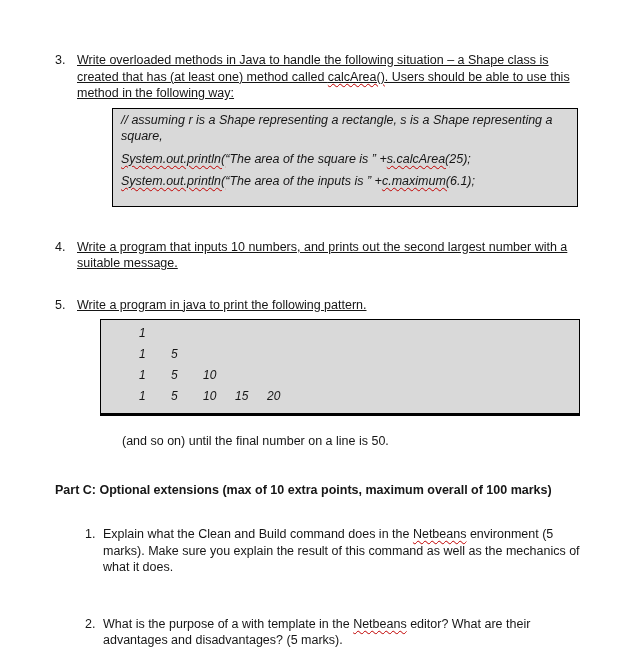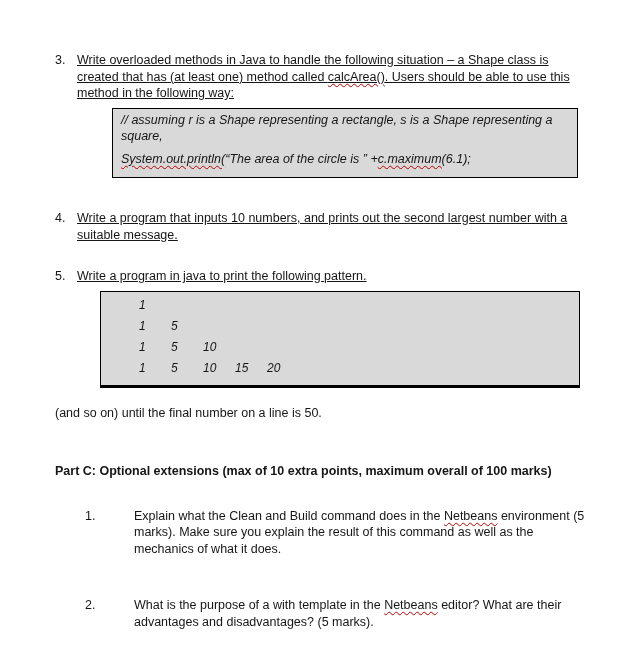--- a/index.html
+++ b/index.html
@@ -27,62 +27,63 @@
       text-decoration: underline;
       text-decoration-style: wavy;
       text-decoration-color: #c00000;
       text-decoration-thickness: 1px;
       text-underline-offset: 2px;
     }
     .codebox {
       margin: 6px 7px 0 57px;
       background: #d9d9d9;
       border: 1px solid #000000;
-      padding: 3px 8px 10px 8px;
+      padding: 3px 8px 16px 8px;
       font-style: italic;
     }
     .comment { margin-top: 0; }
     .codeline { margin-top: 6px; }
     .q4 { margin-top: 32px; }
     .q5 { margin-top: 25px; }
     .patternbox {
       margin-left: 45px;
       margin-top: 6px;
       width: 480px;
       box-sizing: border-box;
       background: #d9d9d9;
       border: 1px solid #000000;
       border-bottom-width: 3px;
       padding: 3px 0 6px 38px;
       font-style: italic;
       font-size: 12px;
     }
     .prow { display: flex; line-height: 21px; }
     .pcell { width: 32px; }
-    .note { margin-top: 17px; }
-    .partc { margin-top: 42px; font-weight: bold; }
+    .note { margin-top: 17px; margin-left: 67px; }
+    .partc { margin-top: 32px; font-weight: bold; }
     .citem { margin-left: 30px; display: flex; }
     .c1 { margin-top: 28px; }
     .c2 { margin-top: 40px; }
     .cnum { width: 18px; flex-shrink: 0; }
-    .cbody { flex: 1; margin-left: 31px; }
+    .cbody { flex: 1; }
   </style>
 </head>
 <body>
 
 <div class="page">
 
   <div class="q">
     <span class="qnum">3.</span>
     <div class="qbody"><span>Write overloaded methods in Java to handle the following situation – a Shape class is created that has (at least one) method called </span><span class="sp">calcArea()</span><span>. Users should be able to use this method in the following way:</span></div>
   </div>
 
   <div class="codebox">
     <div class="comment">// assuming r is a Shape representing a rectangle, s is a Shape representing a square,</div>
-    <div class="codeline"><span class="sp">System.out.println(</span><span>“The area of the circle is ” +</span><span class="sp">c.maximum(</span><span>6.1);</span></div>
+    <div class="codeline"><span class="sp">System.out.println(</span><span>“The area of the square is ” +</span><span class="sp">s.calcArea(</span><span>25);</span></div>
+    <div class="codeline"><span class="sp">System.out.println(</span><span>“The area of the inputs is ” +</span><span class="sp">c.maximum(</span><span>6.1);</span></div>
   </div>
 
   <div class="q q4">
     <span class="qnum">4.</span>
     <div class="qbody">Write a program that inputs 10 numbers, and prints out the second largest number with a suitable message.</div>
   </div>
 
   <div class="q q5">
     <span class="qnum">5.</span>
     <div class="qbody">Write a program in java to print the following pattern.</div>

